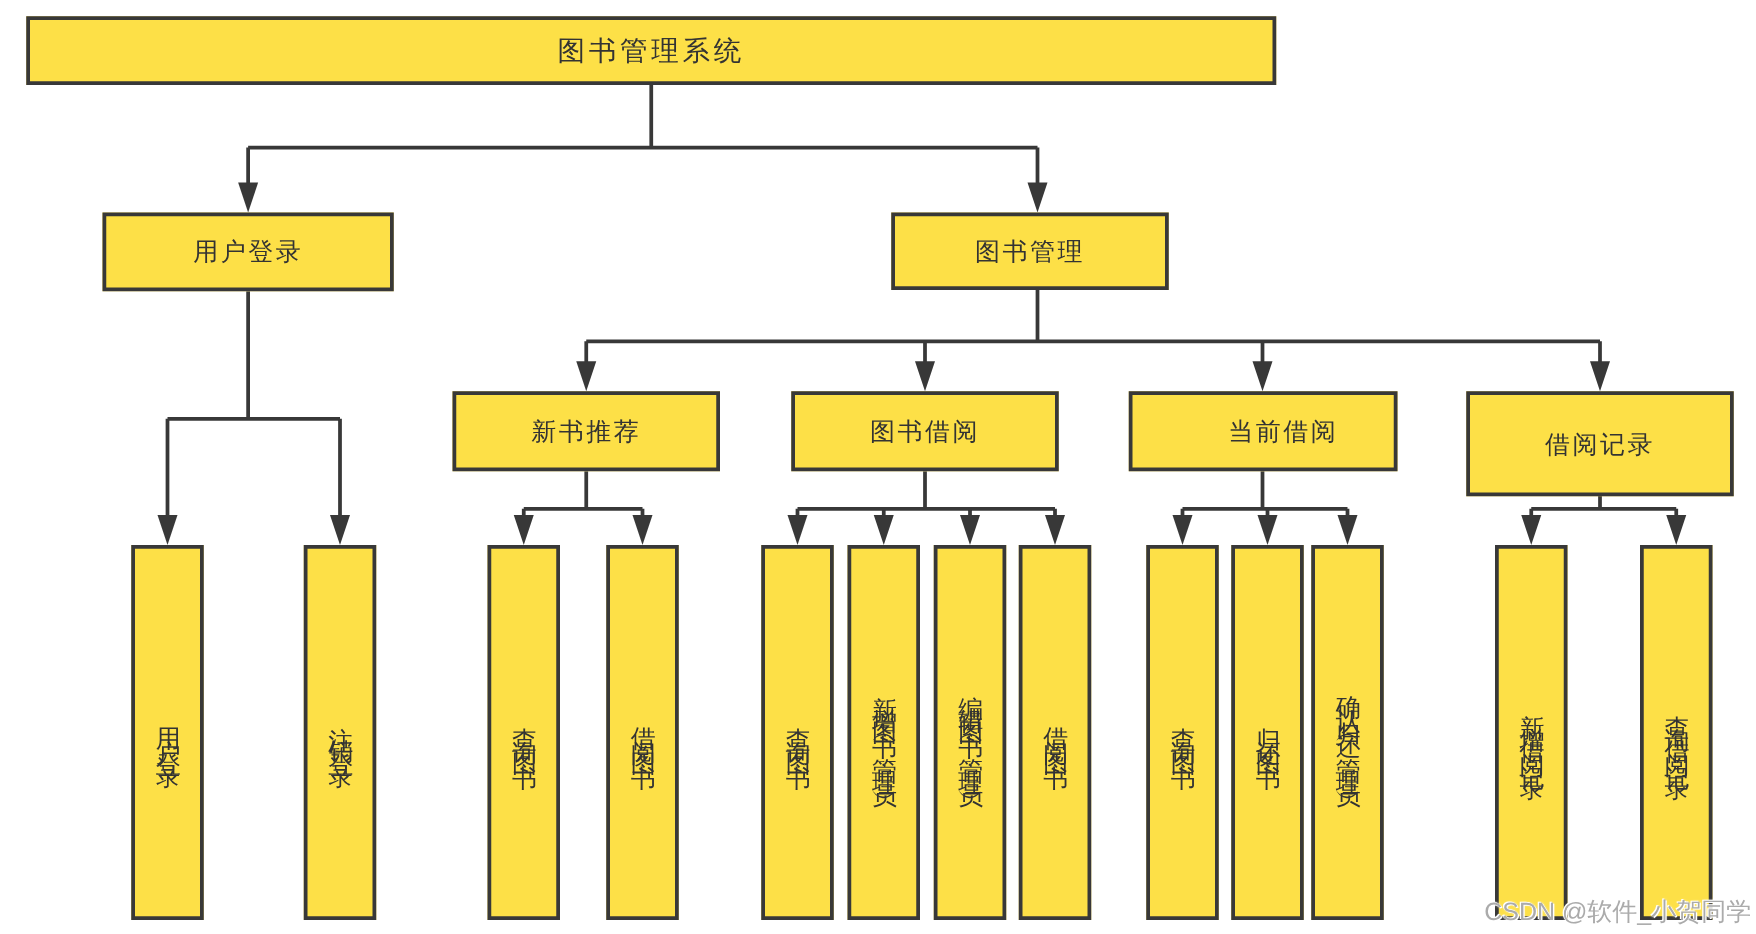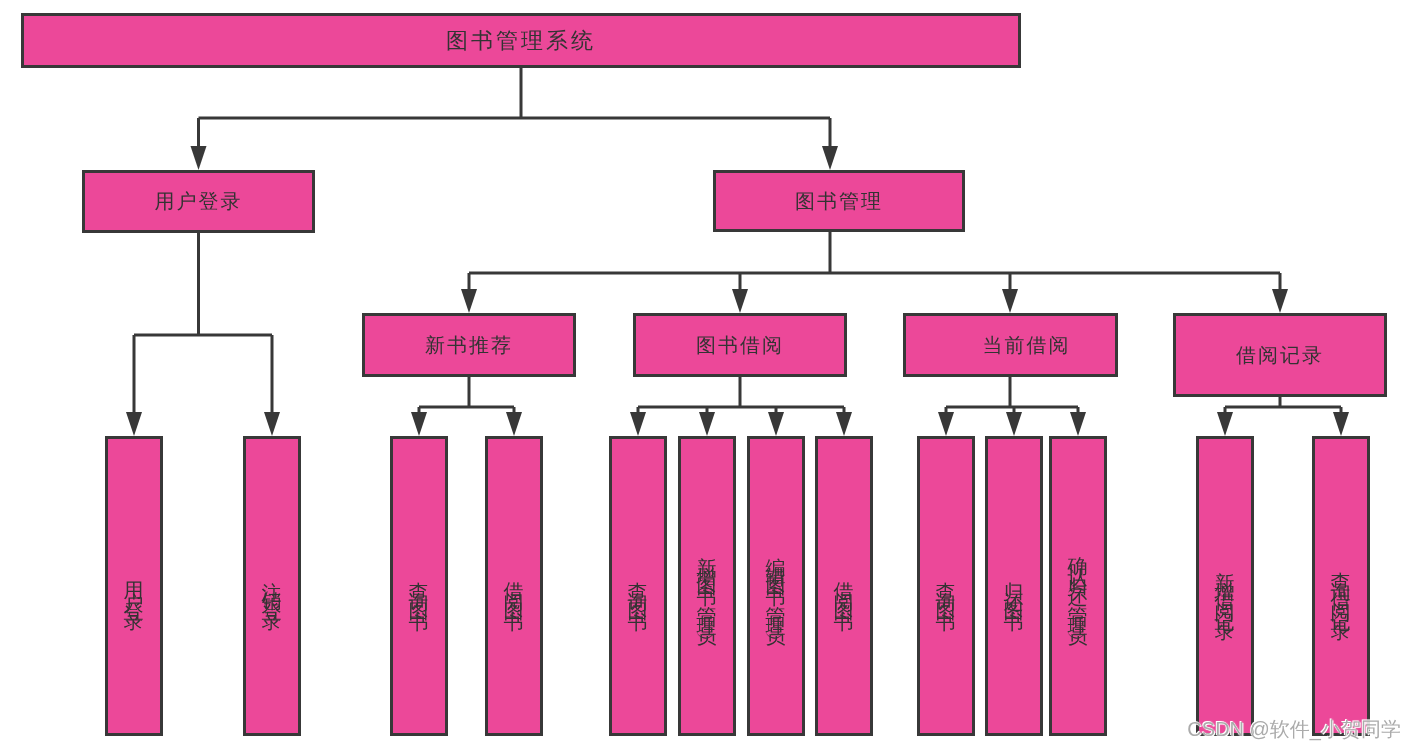--- a/index.html
+++ b/index.html
@@ -20,21 +20,21 @@
     left: 0;
     top: 0;
     width: 1405px;
     height: 747px;
     pointer-events: none;
   }
   .box {
     position: absolute;
     box-sizing: border-box;
     border: 3px solid #383838;
-    background: #ec4899;
+    background: #fde047;
     display: flex;
     align-items: center;
     justify-content: center;
     color: #333333;
   }
   .box.h span {
     font-size: 20px;
     letter-spacing: 2px;
     white-space: nowrap;
   }
@@ -98,21 +98,21 @@
     </g>
   </svg>
 
   <div class="box h root" style="left:21px; top:13px; width:1000px; height:55px;">
     <span>图书管理系统</span>
   </div>
 
   <div class="box h" style="left:82px; top:170px; width:233px; height:63px;">
     <span>用户登录</span>
   </div>
-  <div class="box h" style="left:713px; top:170px; width:252px; height:62px;align-items:center;">
+  <div class="box h" style="left:713px; top:170px; width:222px; height:62px;align-items:center;">
     <span>图书管理</span>
   </div>
 
   <div class="box h" style="left:633px; top:313px; width:214px; height:64px;">
     <span>图书借阅</span>
   </div>
   <div class="box h" style="left:362px; top:313px; width:214px; height:64px;">
     <span>新书推荐</span>
   </div>
   <div class="box h" style="left:903px; top:313px; width:215px; height:64px;padding-left:32px;">

